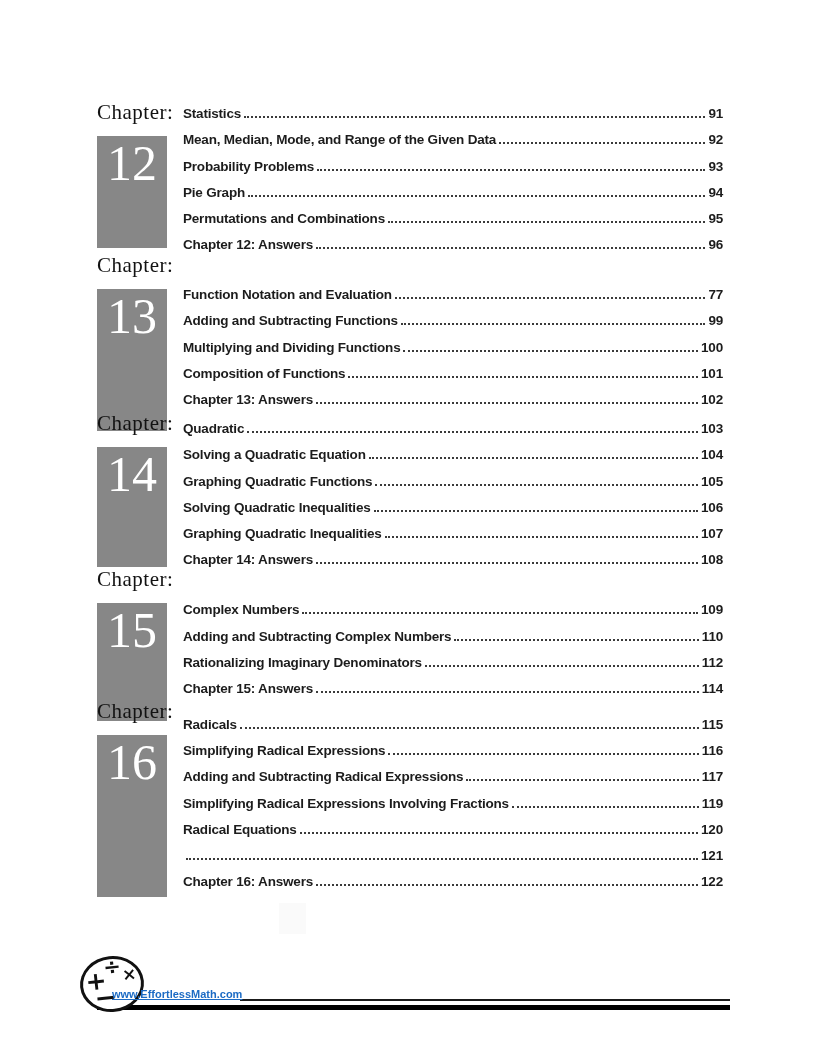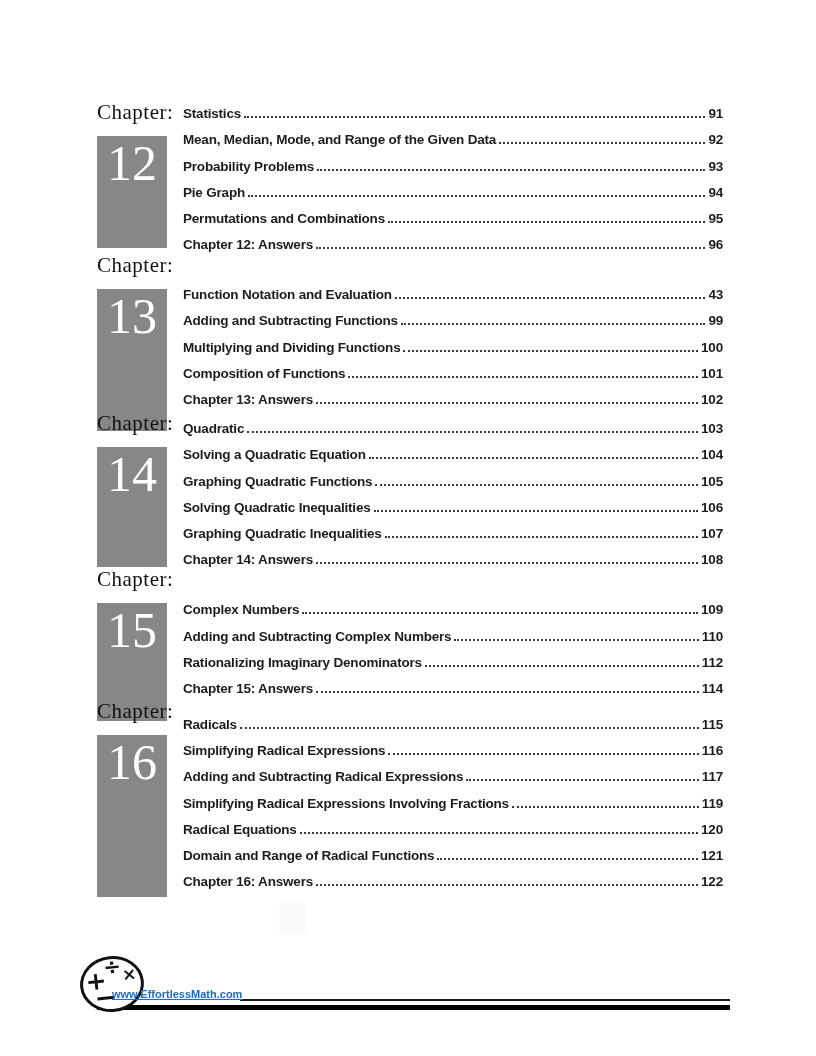--- a/index.html
+++ b/index.html
@@ -120,21 +120,21 @@
       <div class="chap-label">Chapter:</div>
       <div class="chap-box" style="height:142px">
         <span class="chap-num">13</span>
       </div>
     </div>
     <div class="rows">
 
   <div class="row">
     <span class="t">Function Notation and Evaluation</span>
     <span class="leader"></span>
-    <span class="p">43</span>
+    <span class="p">77</span>
   </div>
 
   <div class="row">
     <span class="t">Adding and Subtracting Functions</span>
     <span class="leader"></span>
     <span class="p">99</span>
   </div>
 
   <div class="row">
     <span class="t">Multiplying and Dividing Functions</span>
@@ -270,21 +270,20 @@
     <span class="p">119</span>
   </div>
 
   <div class="row">
     <span class="t">Radical Equations</span>
     <span class="leader"></span>
     <span class="p">120</span>
   </div>
 
   <div class="row">
-    <span class="t">Domain and Range of Radical Functions</span>
     <span class="leader"></span>
     <span class="p">121</span>
   </div>
 
   <div class="row">
     <span class="t">Chapter 16: Answers</span>
     <span class="leader"></span>
     <span class="p">122</span>
   </div>
 </div>

